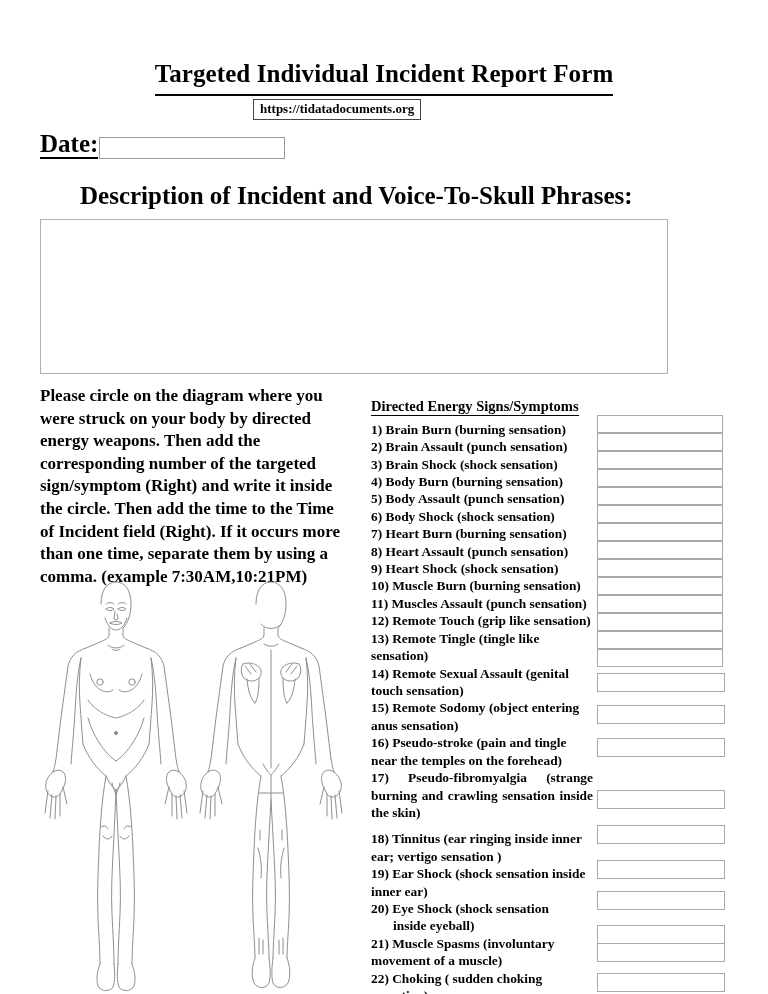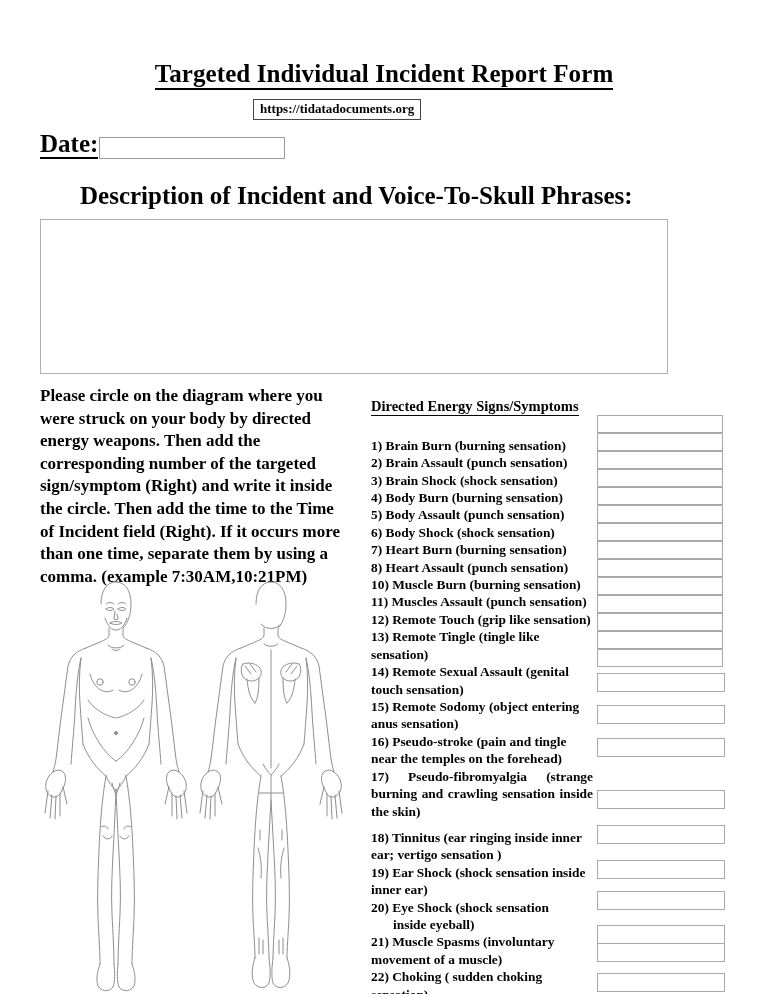--- a/index.html
+++ b/index.html
@@ -23,21 +23,21 @@
     position: absolute;
     left: 0; top: 60px;
     width: 768px;
     text-align: center;
     font-size: 25px;
     font-weight: bold;
     letter-spacing: 0.1px;
   }
   .doc-title span {
     border-bottom: 2px solid #000;
-    padding-bottom: 1px;
+    padding-bottom: 7px;
   }
 
   .url-box {
     position: absolute;
     left: 253px; top: 99px;
     border: 1px solid #444;
     padding: 1px 6px 2px 6px;
     font-size: 13px;
     font-weight: bold;
     background: #fff;
@@ -121,21 +121,21 @@
     position: absolute;
     left: 371px; top: 397px;
     width: 222px;
   }
   .sym-header {
     font-size: 14.5px;
     font-weight: bold;
     border-bottom: 1.6px solid #000;
     display: inline-block;
     line-height: 1.15;
-    margin-bottom: 21px;
+    margin-bottom: 5px;
   }
   .sym-item {
     font-size: 13.4px;
     font-weight: bold;
     line-height: 1.3;
   }
   .sym-item.justify { text-align: justify; }
   .sym-item .indent2 { display: block; padding-left: 22px; }
 
   .time-col {
@@ -369,20 +369,21 @@
     <div class="sym-header">Directed Energy Signs/Symptoms</div>
 
     <div class="sym-item">1)  Brain Burn (burning sensation)</div>
     <div class="sym-item">2)  Brain Assault (punch sensation)</div>
     <div class="sym-item">3)  Brain Shock (shock sensation)</div>
     <div class="sym-item">4)  Body Burn (burning sensation)</div>
     <div class="sym-item">5)  Body Assault (punch sensation)</div>
     <div class="sym-item">6)  Body Shock (shock sensation)</div>
     <div class="sym-item">7)  Heart Burn (burning sensation)</div>
     <div class="sym-item">8)  Heart Assault (punch sensation)</div>
+    <div class="sym-item">9)  Heart Shock (shock sensation)</div>
     <div class="sym-item">10)  Muscle Burn (burning sensation)</div>
     <div class="sym-item">11)  Muscles Assault (punch sensation)</div>
     <div class="sym-item">12)  Remote Touch (grip like sensation)</div>
     <div class="sym-item">13) Remote Tingle (tingle like sensation)</div>
     <div class="sym-item">14) Remote Sexual Assault (genital touch sensation)</div>
     <div class="sym-item">15)  Remote Sodomy (object entering anus sensation)</div>
     <div class="sym-item">16)  Pseudo-stroke (pain and tingle near the temples on the forehead)</div>
     <div class="sym-item justify">17)  Pseudo-fibromyalgia (strange burning and crawling sensation inside the skin)</div>
     <div style="height:9px"></div>
     <div class="sym-item">18)  Tinnitus (ear ringing inside inner ear; vertigo sensation )</div>

